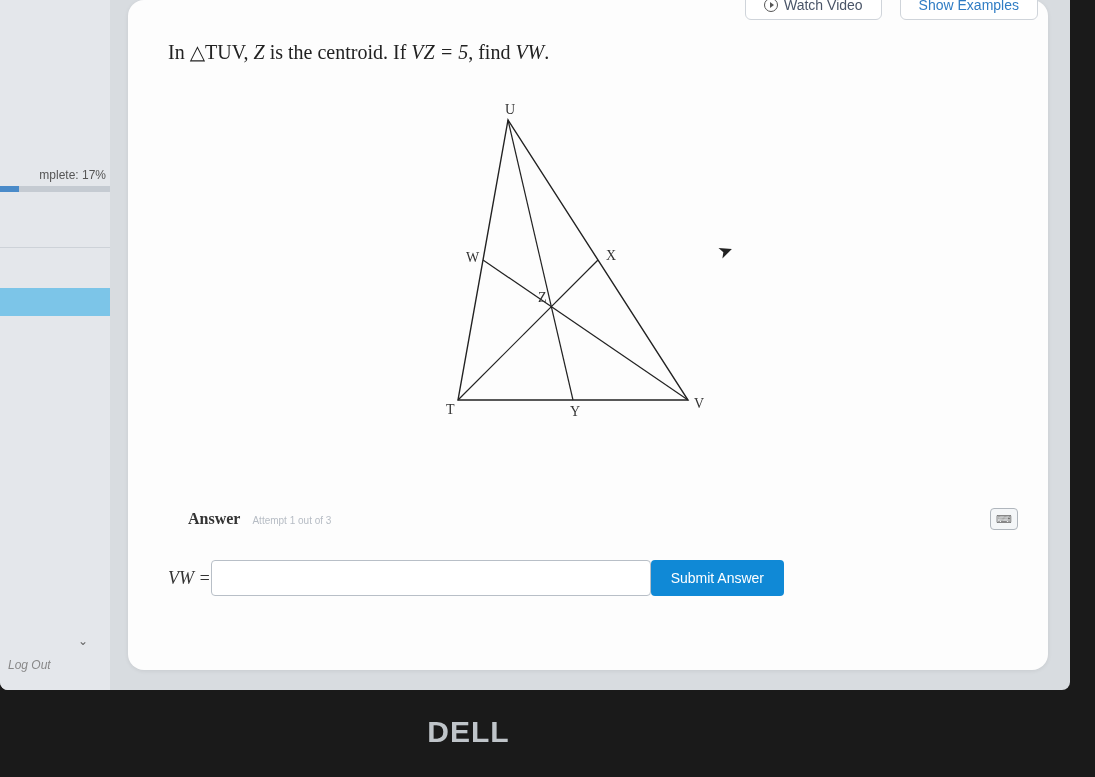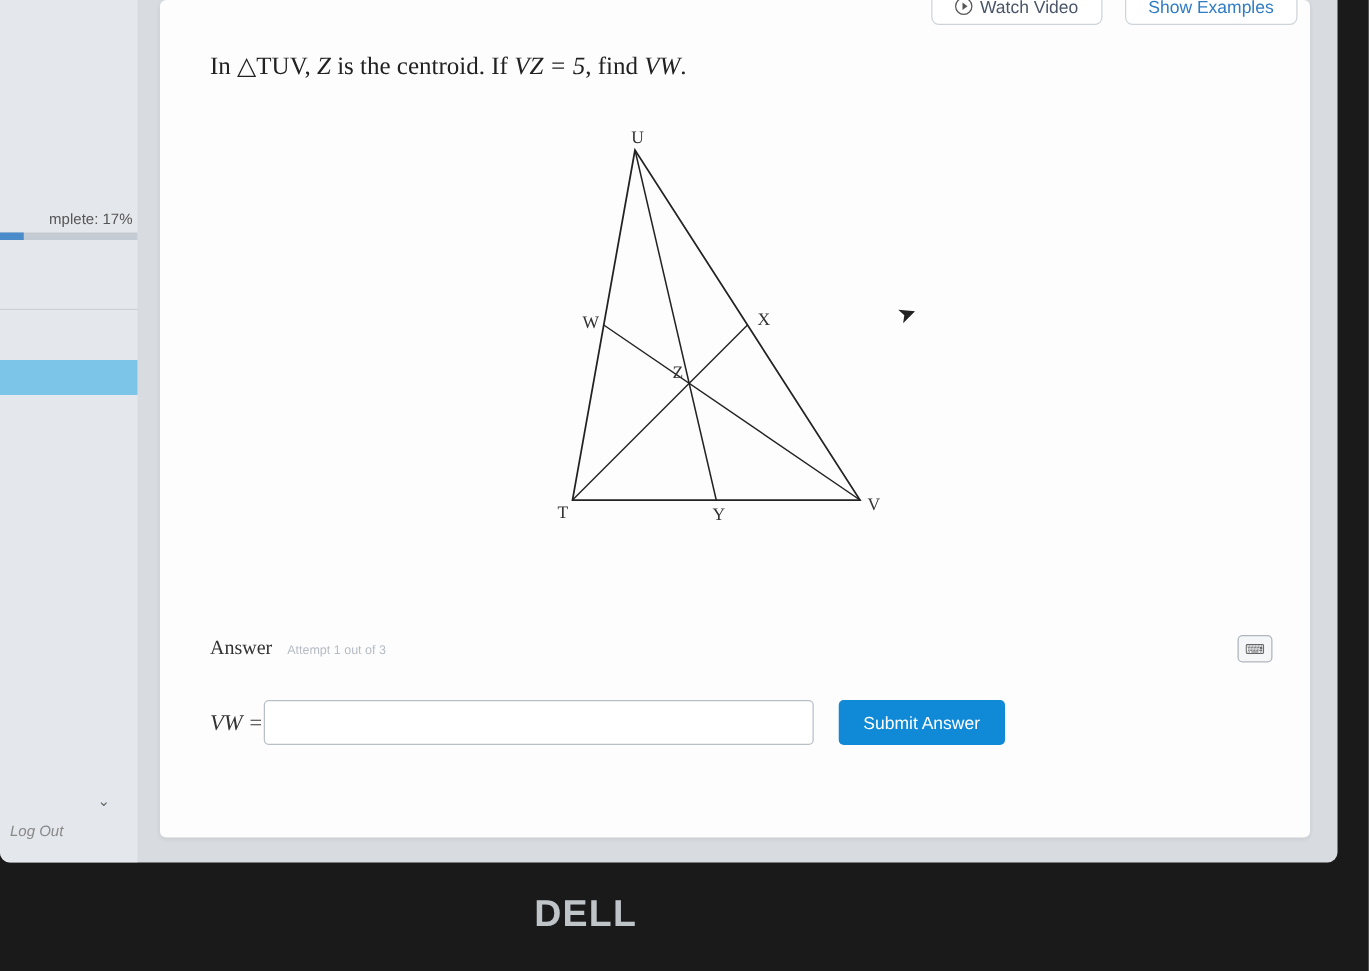--- a/index.html
+++ b/index.html
@@ -71,21 +71,21 @@
     font-size: 12px;
     color: #666;
   }
   .main-card {
     position: absolute;
     left: 128px;
     top: 0;
     width: 920px;
     height: 670px;
     background: #fdfdfd;
-    border-radius: 5px;
+    border-radius: 16px;
     box-shadow: 0 1px 4px rgba(0,0,0,0.08);
   }
   .top-buttons {
     position: absolute;
     top: -10px;
     right: 10px;
     display: flex;
     gap: 18px;
   }
   .pill-btn {
@@ -149,23 +149,24 @@
   .answer-row {
     position: absolute;
     top: 510px;
     left: 40px;
     display: flex;
     align-items: baseline;
     gap: 12px;
   }
   .answer-label {
     font-family: Georgia, serif;
-    font-weight: normal;
+    font-weight: bold;
     font-size: 16px;
     color: #333;
+    margin-left: 20px;
   }
   .attempt {
     font-size: 10px;
     color: #b6bcc4;
   }
   .keypad-icon {
     position: absolute;
     top: 508px;
     right: 30px;
     width: 28px;
@@ -203,21 +204,20 @@
     background: #fff;
   }
   .submit-btn {
     background: #1089d6;
     color: #fff;
     border: none;
     border-radius: 4px;
     padding: 10px 20px;
     font-size: 14px;
     cursor: pointer;
-    margin-left: 20px;
   }
   .dell {
     position: absolute;
     bottom: 28px;
     left: 0;
     width: 937px;
     text-align: center;
     font-family: Arial, sans-serif;
     font-weight: 600;
     font-size: 30px;

